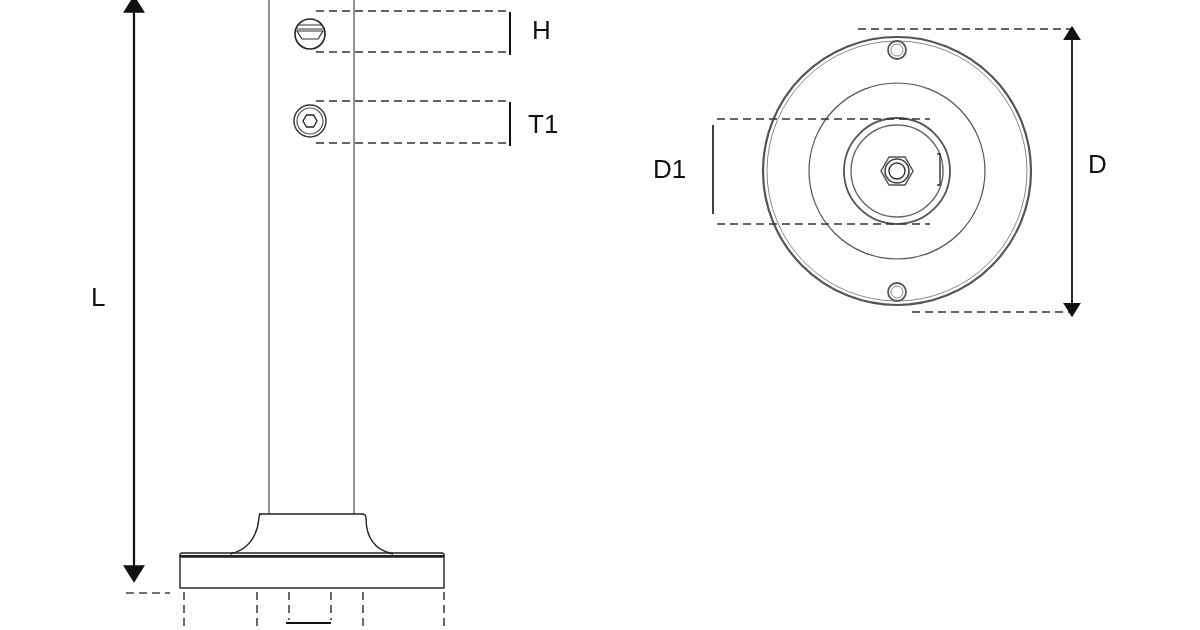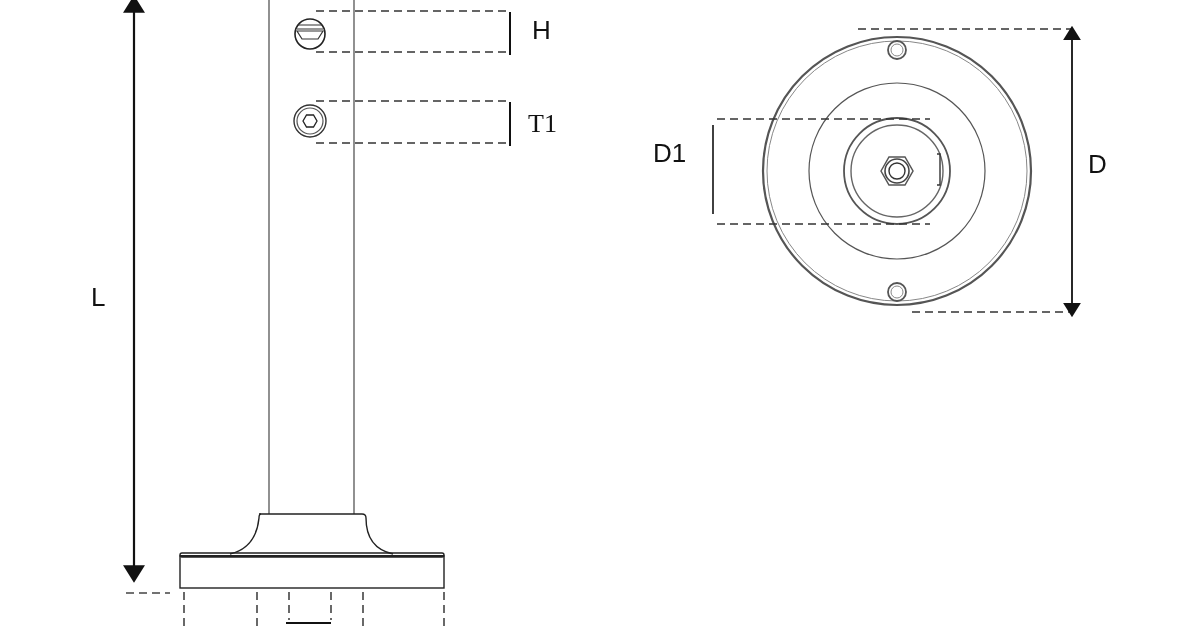--- a/index.html
+++ b/index.html
@@ -92,15 +92,15 @@
       <line x1="858" y1="29" x2="1072" y2="29"></line>
       <line x1="912" y1="312" x2="1072" y2="312"></line>
     </g>
     <line x1="713" y1="125" x2="713" y2="214" stroke="#111" stroke-width="1.6"></line>
     <line x1="1072" y1="33" x2="1072" y2="310" stroke="#111" stroke-width="1.8" marker-start="url(#arr)" marker-end="url(#arr)"></line>
   </g>
 </svg>
 
 <div class="lbl" style="left:91px; top:284px;">L</div>
 <div class="lbl" style="left:532px; top:17px;">H</div>
-<div class="lbl" style="left:528px; top:111px;font-family:Liberation Serif, serif;">T1</div>
-<div class="lbl" style="left:653px; top:140px;">D1</div>
+<div class="lbl" style="left:528px; top:111px;">T1</div>
+<div class="lbl" style="left:653px; top:156px;">D1</div>
 <div class="lbl" style="left:1088px; top:151px;">D</div>
 
 </body></html>

